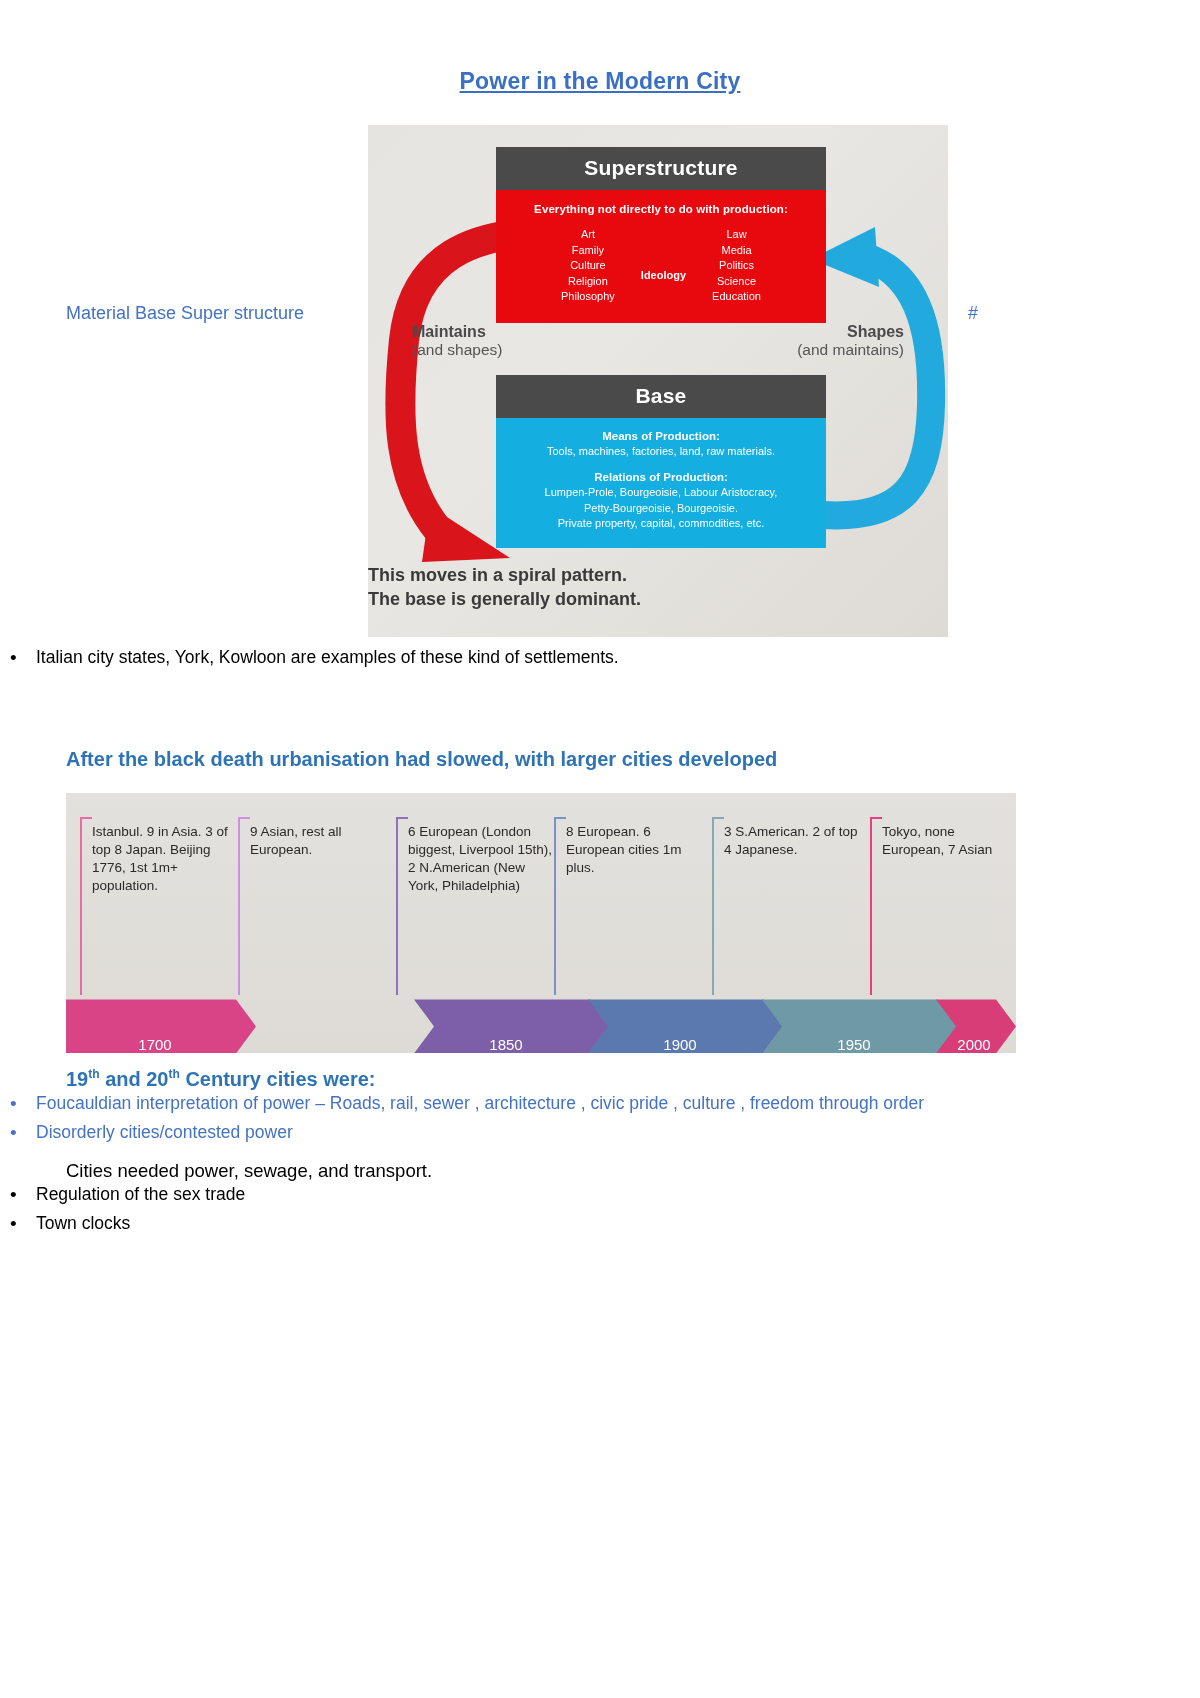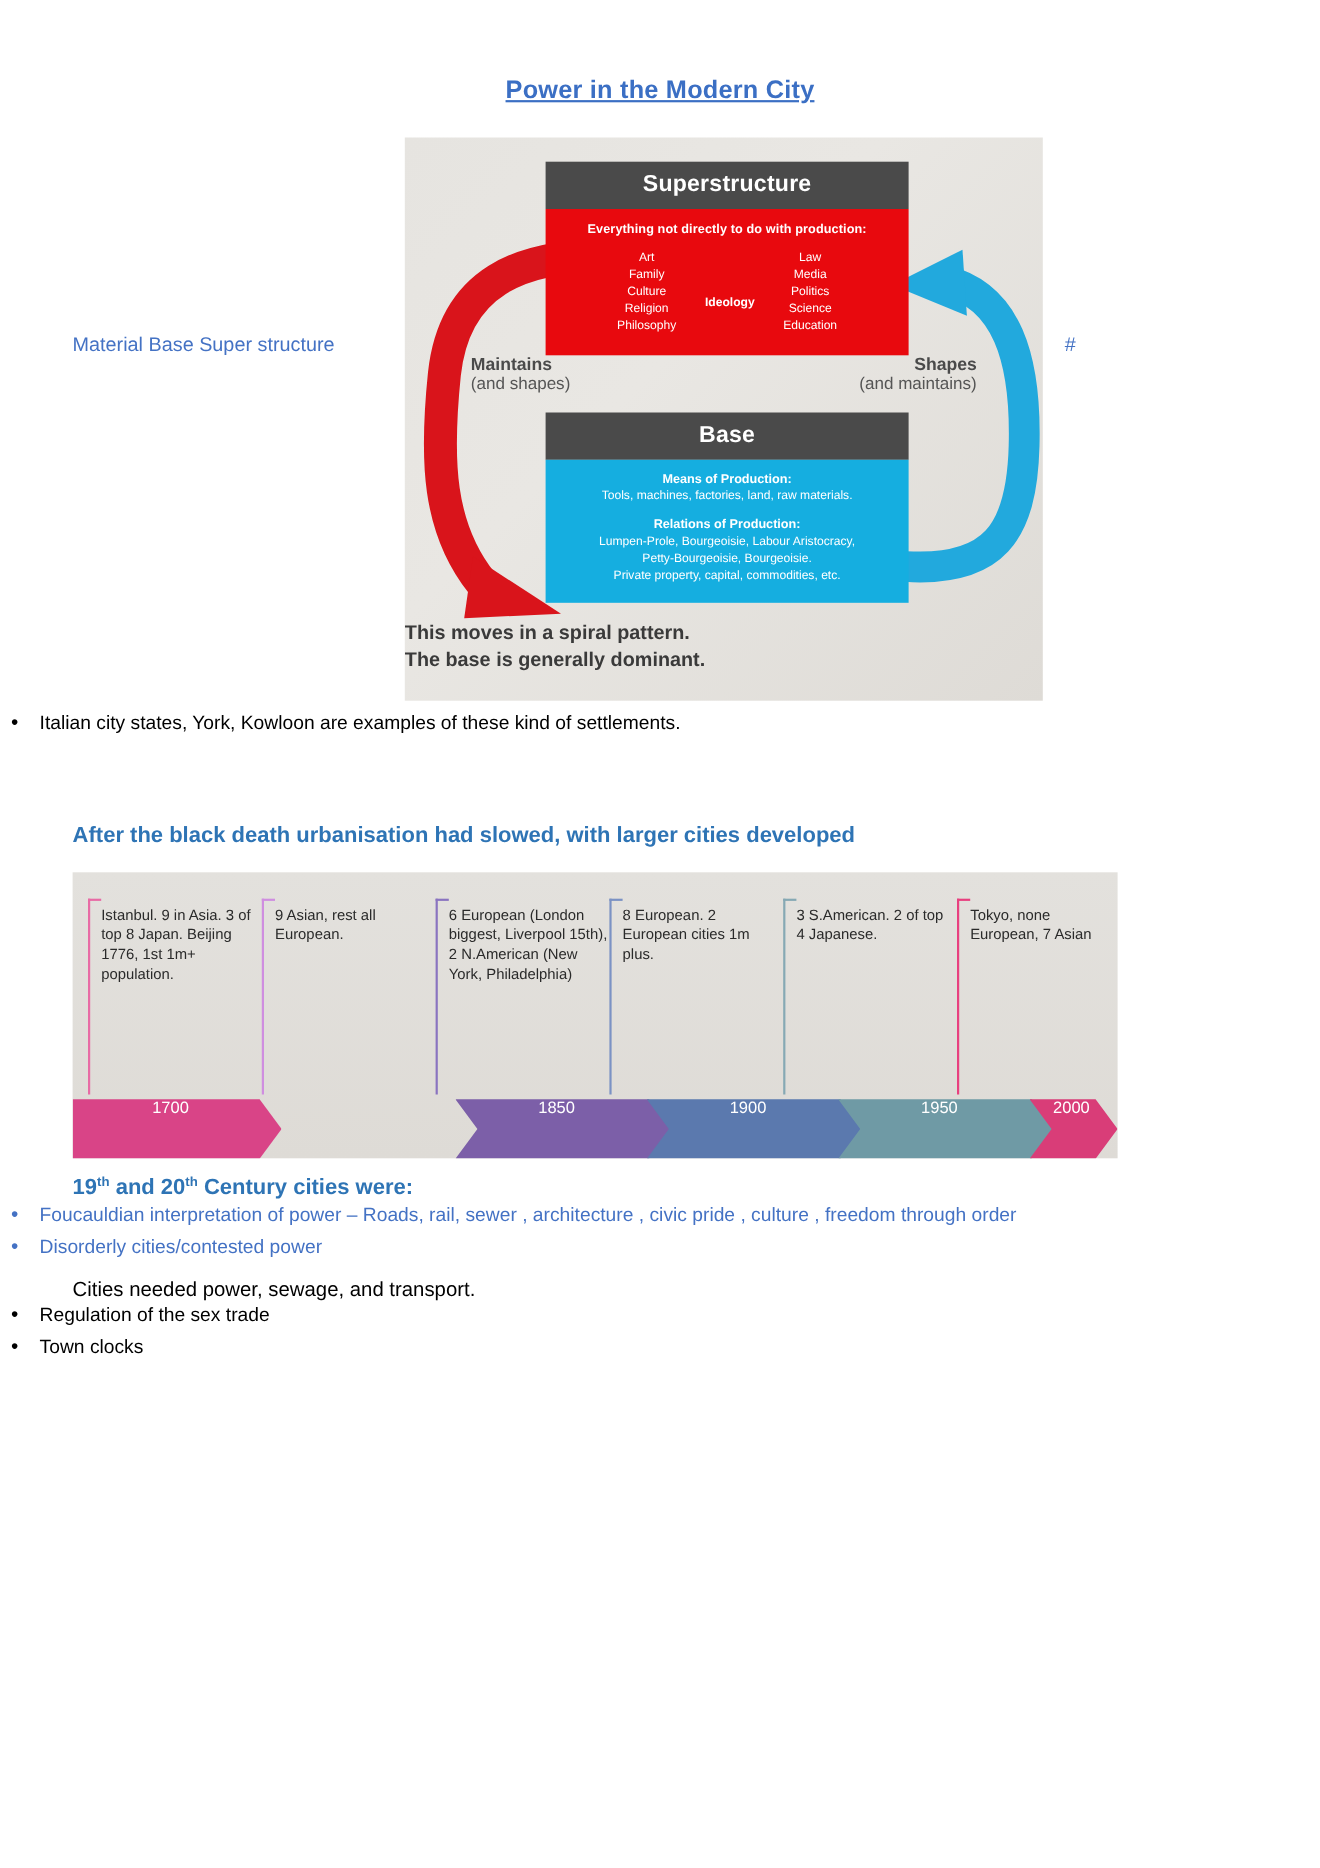--- a/index.html
+++ b/index.html
@@ -62,21 +62,21 @@
     margin-bottom:12px; letter-spacing:.1px;
   }
   .ss-cols { display:flex; justify-content:center; align-items:center; gap:26px; font-size:11px; }
   .ss-col { text-align:center; line-height:1.42; }
   .ss-mid { font-weight:bold; padding-top:17px; font-size:11px; }
 
   
   .mid-labels {
     position:absolute; left:0; top:198px; width:580px;
     display:flex; justify-content:space-between;
-    padding:0 60px; color:#4a4a4a; font-size:16px; font-weight:bold;
+    padding:0 44px; color:#4a4a4a; font-size:16px; font-weight:bold;
   }
   .mid-labels span { display:block; }
   .mid-labels .sub { font-weight:normal; font-size:15.5px; color:#555; }
   .ml-right { text-align:right; }
 
   
   .base-box { position:absolute; left:128px; top:250px; width:330px; }
   .base-body { background:#15aee0; color:#fff; padding:12px 8px 16px; text-align:center; }
   .bb-h { font-weight:bold; font-size:11.5px; margin-bottom:2px; }
   .bb-t { font-size:11px; line-height:1.4; }
@@ -119,21 +119,21 @@
   }
   .tl-bracket {
     position:absolute; top:24px; width:12px; height:178px;
     border-left:2.5px solid currentColor;
     border-top:2.5px solid currentColor;
   }
   .tl-bar { position:absolute; left:0; bottom:0; width:950px; height:54px; }
   .chev {
     position:absolute; top:0; height:54px;
     color:#fff; font-size:15px;
-    display:flex; align-items:flex-start; justify-content:center;
+    display:flex; align-items:flex-end; justify-content:center;
   }
   .chev span { position:relative; left:-6px; }
 
   
   .sub-head {
     color:#2E74B5; font-size:20px; font-weight:bold;
     margin:14px 0 0 66px;
   }
   .sub-head sup { font-size:12px; vertical-align:super; }
 
@@ -237,21 +237,21 @@
       <div class="tl-bracket" style="left:14px;color:#e86ba5;"></div>
       <div class="tl-note" style="left:14px;">Istanbul. 9 in Asia. 3 of top 8 Japan. Beijing 1776, 1st 1m+ population.</div>
 
       <div class="tl-bracket" style="left:172px;color:#cf8ee0;"></div>
       <div class="tl-note" style="left:172px;">9 Asian, rest all European.</div>
 
       <div class="tl-bracket" style="left:330px;color:#8a74c0;"></div>
       <div class="tl-note" style="left:330px;width:158px;">6 European (London biggest, Liverpool 15th), 2 N.American (New York, Philadelphia)</div>
 
       <div class="tl-bracket" style="left:488px;color:#7b92c4;"></div>
-      <div class="tl-note" style="left:488px;">8 European. 2 European cities 1m plus.</div>
+      <div class="tl-note" style="left:488px;">8 European. 6 European cities 1m plus.</div>
 
       <div class="tl-bracket" style="left:646px;color:#86a9b4;"></div>
       <div class="tl-note" style="left:646px;width:152px;">3 S.American. 2 of top 4 Japanese.</div>
 
       <div class="tl-bracket" style="left:804px;color:#e8407f;"></div>
       <div class="tl-note" style="left:804px;width:146px;">Tokyo, none European, 7 Asian</div>
     </div>
 
     <div class="tl-bar">
       <div class="chev" style="left:0px;width:190px;background:#d94487;clip-path:polygon(0 0,170px 0,190px 50%,170px 100%,0 100%);">

